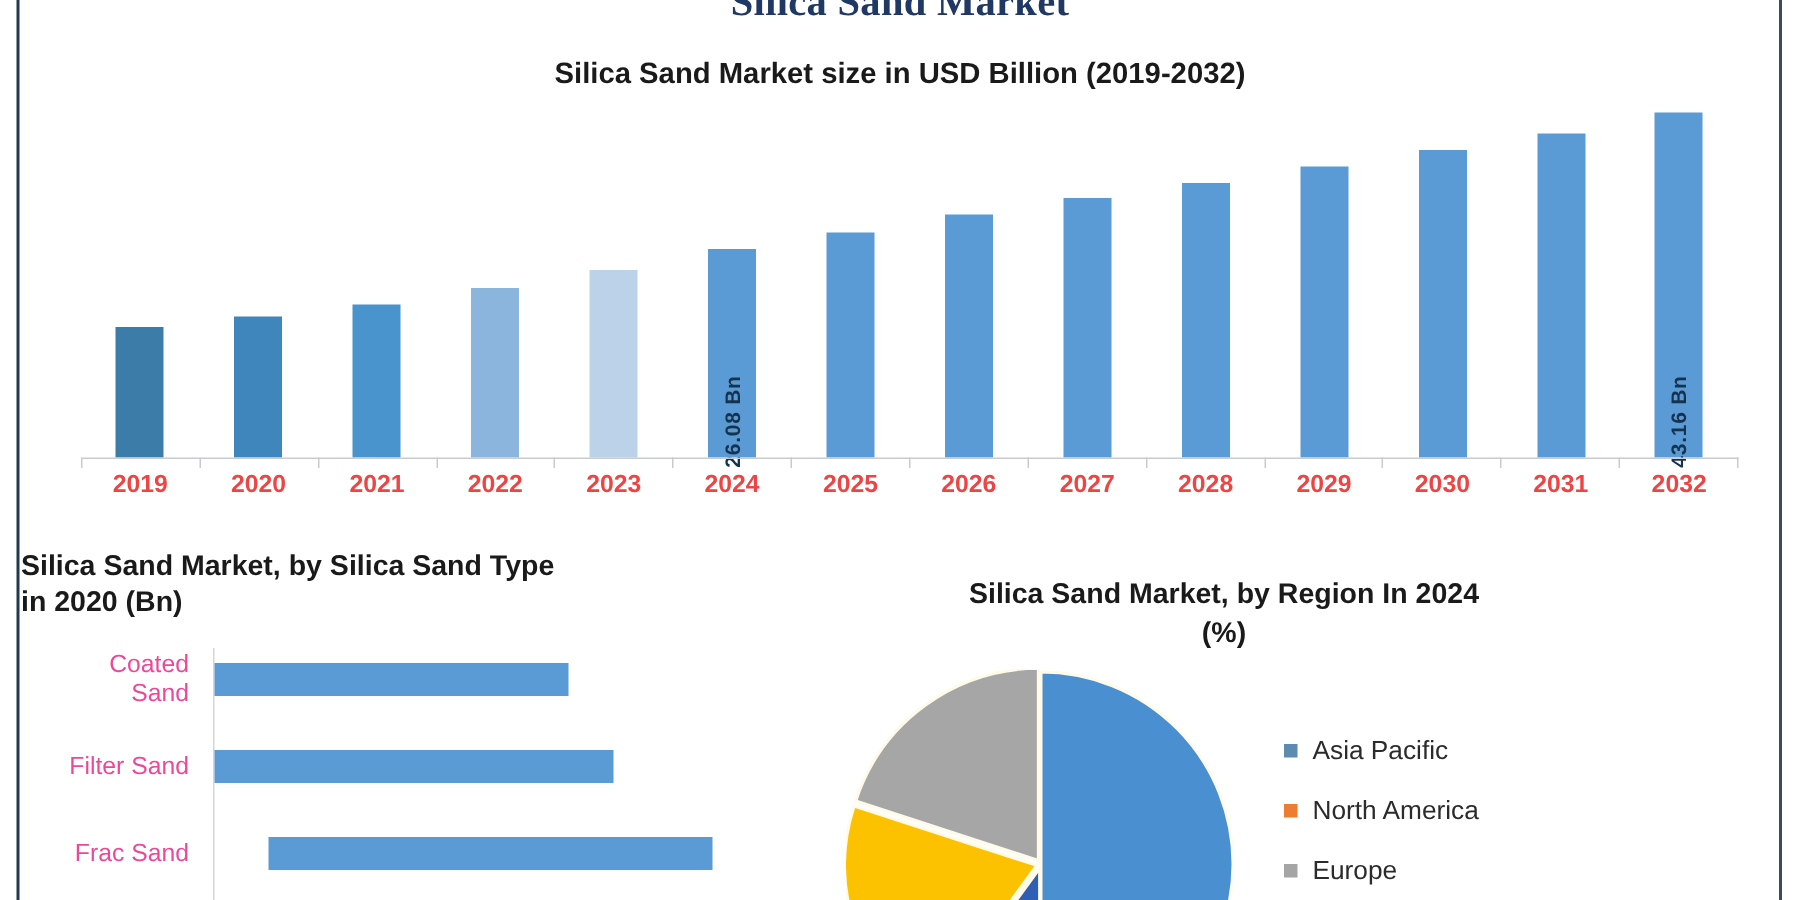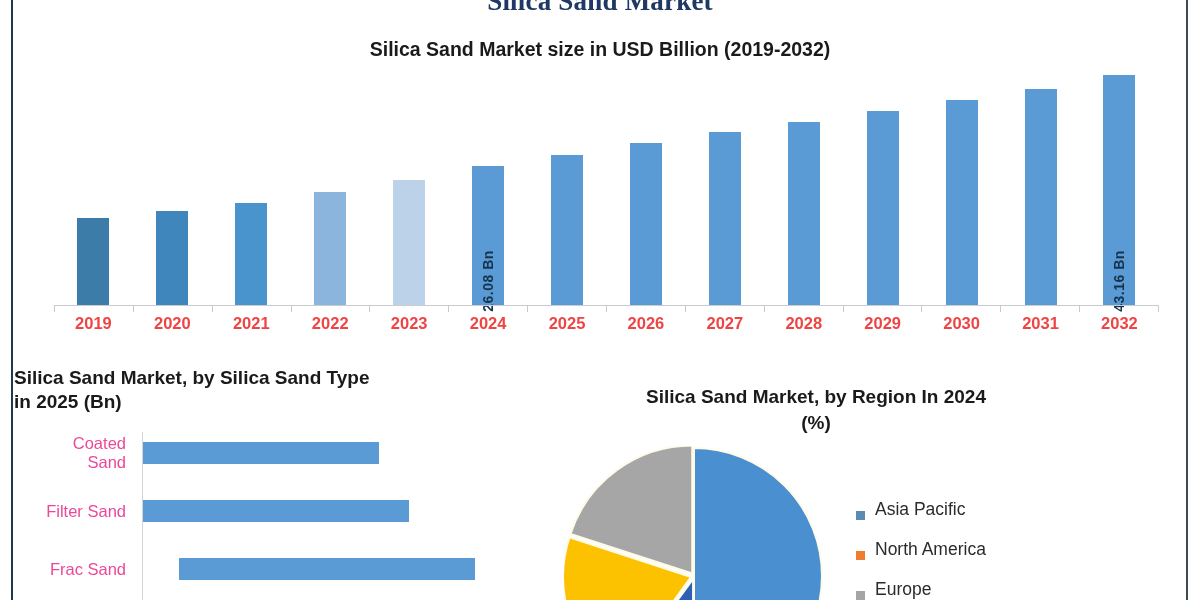--- a/index.html
+++ b/index.html
@@ -200,21 +200,21 @@
     left: 8px; top: 86px;
     width: 260px; height: 260px;
   }
   .pie-legend {
     position: absolute;
     left: 300px; top: 120px;
     width: 320px;
   }
   .legend-item {
     display: flex;
-    align-items: flex-end;
+    align-items: center;
     height: 40px;
   }
   .legend-swatch {
     width: 9px; height: 9px;
     margin-right: 10px;
     flex: 0 0 auto;
   }
   .legend-label {
     font-size: 17.5px;
     color: #2b2b2b;
@@ -316,21 +316,21 @@
         <div class="xlabel">2029</div>
         <div class="xlabel">2030</div>
         <div class="xlabel">2031</div>
         <div class="xlabel">2032</div>
       </div>
   </div>
 
   <div class="type-chart">
     <div class="type-title">
       <div>Silica Sand Market, by Silica Sand Type</div>
-      <div>in 2025 (Bn)</div>
+      <div>in 2020 (Bn)</div>
     </div>
     <div class="type-plot">
       <div class="type-axis"></div>
       <div id="type-bars">
           <div class="hbar-row" style="top: 4px;">
             <div class="hbar-label">Coated<br>Sand</div>
             <div class="hbar" style="width: 236.295px; background: rgb(91, 155, 213);"></div>
           </div>
           <div class="hbar-row" style="top: 62px;">
             <div class="hbar-label">Filter Sand</div>

